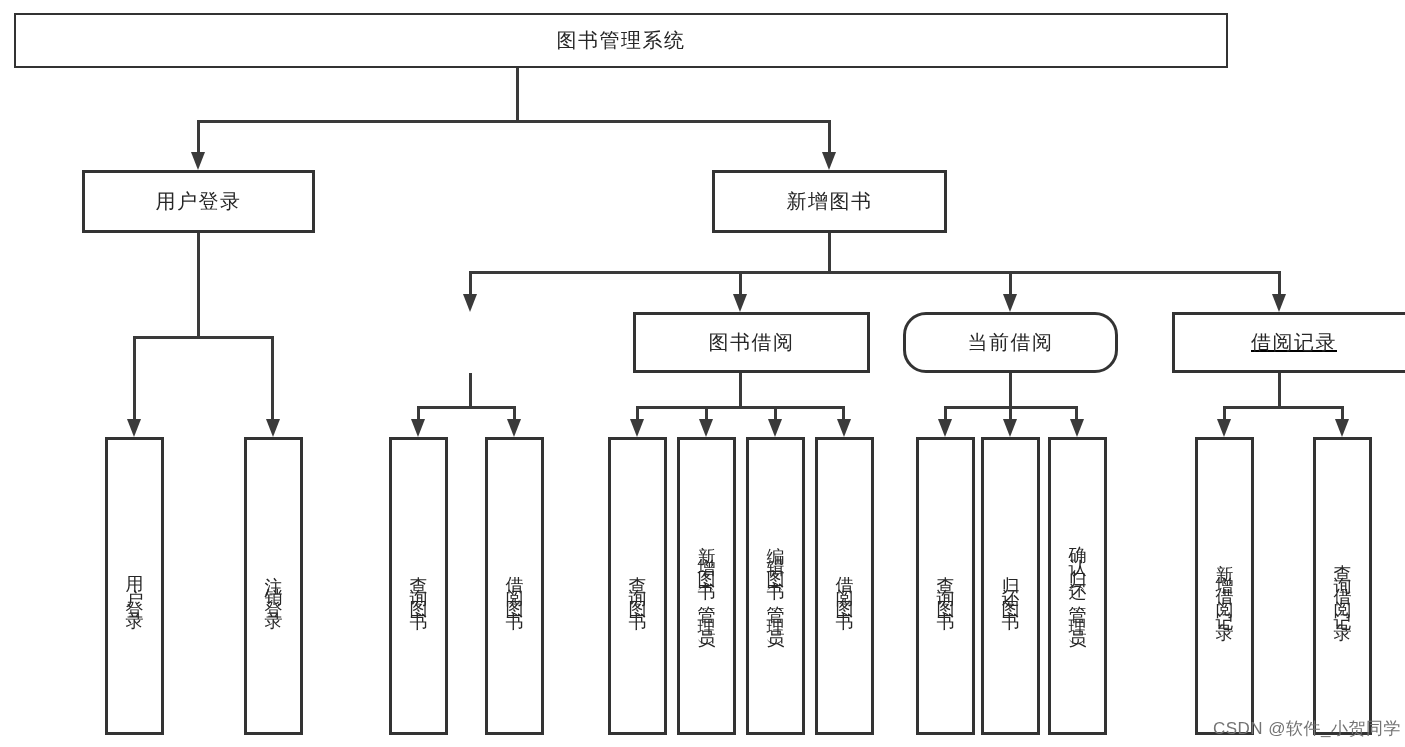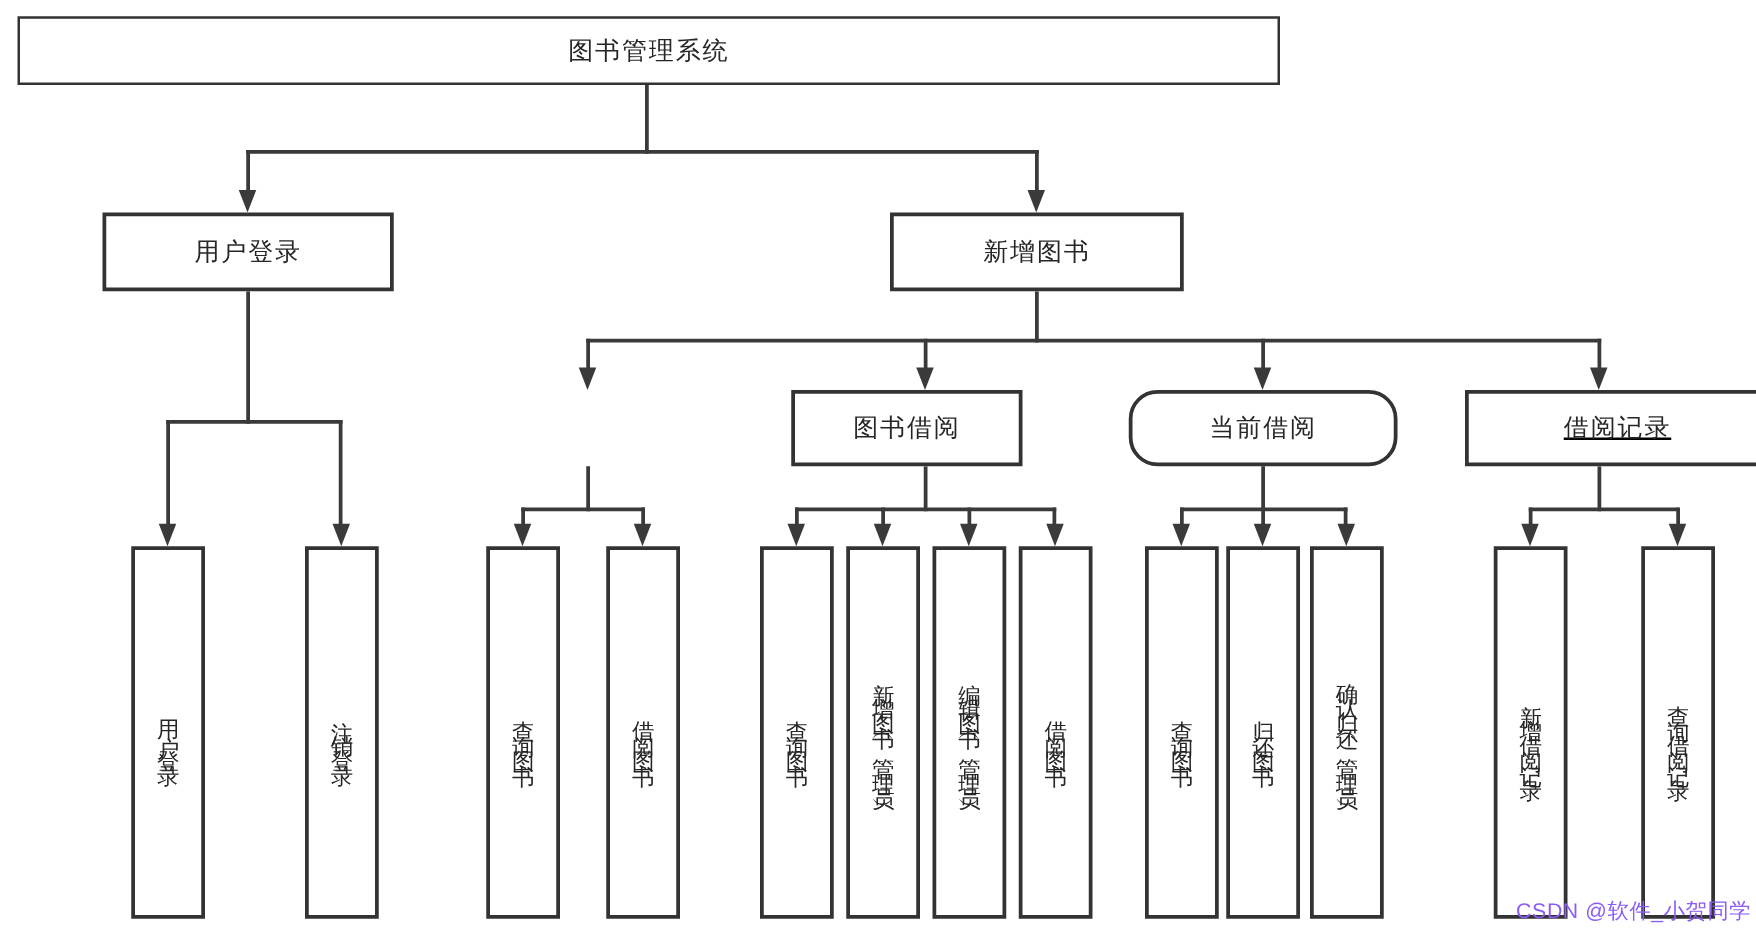--- a/index.html
+++ b/index.html
@@ -47,21 +47,21 @@
     color: #262626;
     letter-spacing: 12px;
     line-height: 1;
     white-space: nowrap;
   }
   .watermark {
     position: absolute;
     top: 717px;
     right: 4px;
     font-size: 17px;
-    color: #8b5cf6;
+    color: #737373;
     letter-spacing: 0.5px;
     z-index: 5;
     white-space: nowrap;
   }
 </style>
 </head>
 <body>
 
 <div id="canvas">
 
@@ -117,32 +117,32 @@
   <div class="ar" style="left:1003px; top:419px;"></div>
   <div class="ar" style="left:1070px; top:419px;"></div>
 
   <div class="vl" style="left:1278px; top:373px; height:36px;"></div>
   <div class="hl" style="left:1223px; top:406px; width:120px;"></div>
   <div class="vl" style="left:1223px; top:406px; height:16px;"></div>
   <div class="vl" style="left:1341px; top:406px; height:16px;"></div>
   <div class="ar" style="left:1217px; top:419px;"></div>
   <div class="ar" style="left:1335px; top:419px;"></div>
 
-  <div class="box root" style="left:14px; top:13px; width:1010px; height:55px;">
+  <div class="box root" style="left:14px; top:13px; width:1214px; height:55px;">
     <span class="hlabel">图书管理系统</span>
   </div>
 
   <div class="box" style="left:82px; top:170px; width:233px; height:63px;">
     <span class="hlabel">用户登录</span>
   </div>
   <div class="box" style="left:712px; top:170px; width:235px; height:63px;">
     <span class="hlabel">新增图书</span>
   </div>
 
-  <div class="box" style="left:633px; top:312px; width:185px; height:61px;justify-content:center;">
+  <div class="box" style="left:633px; top:312px; width:237px; height:61px;justify-content:center;">
     <span class="hlabel">图书借阅</span>
   </div>
   <div class="box" style="left:903px; top:312px; width:215px; height:61px;border-radius:23px;">
     <span class="hlabel">当前借阅</span>
   </div>
   <div class="box" style="left:1172px; top:312px; width:244px; height:61px;text-decoration:underline;">
     <span class="hlabel">借阅记录</span>
   </div>
 
   <div class="box leaf" style="left:105px;">

